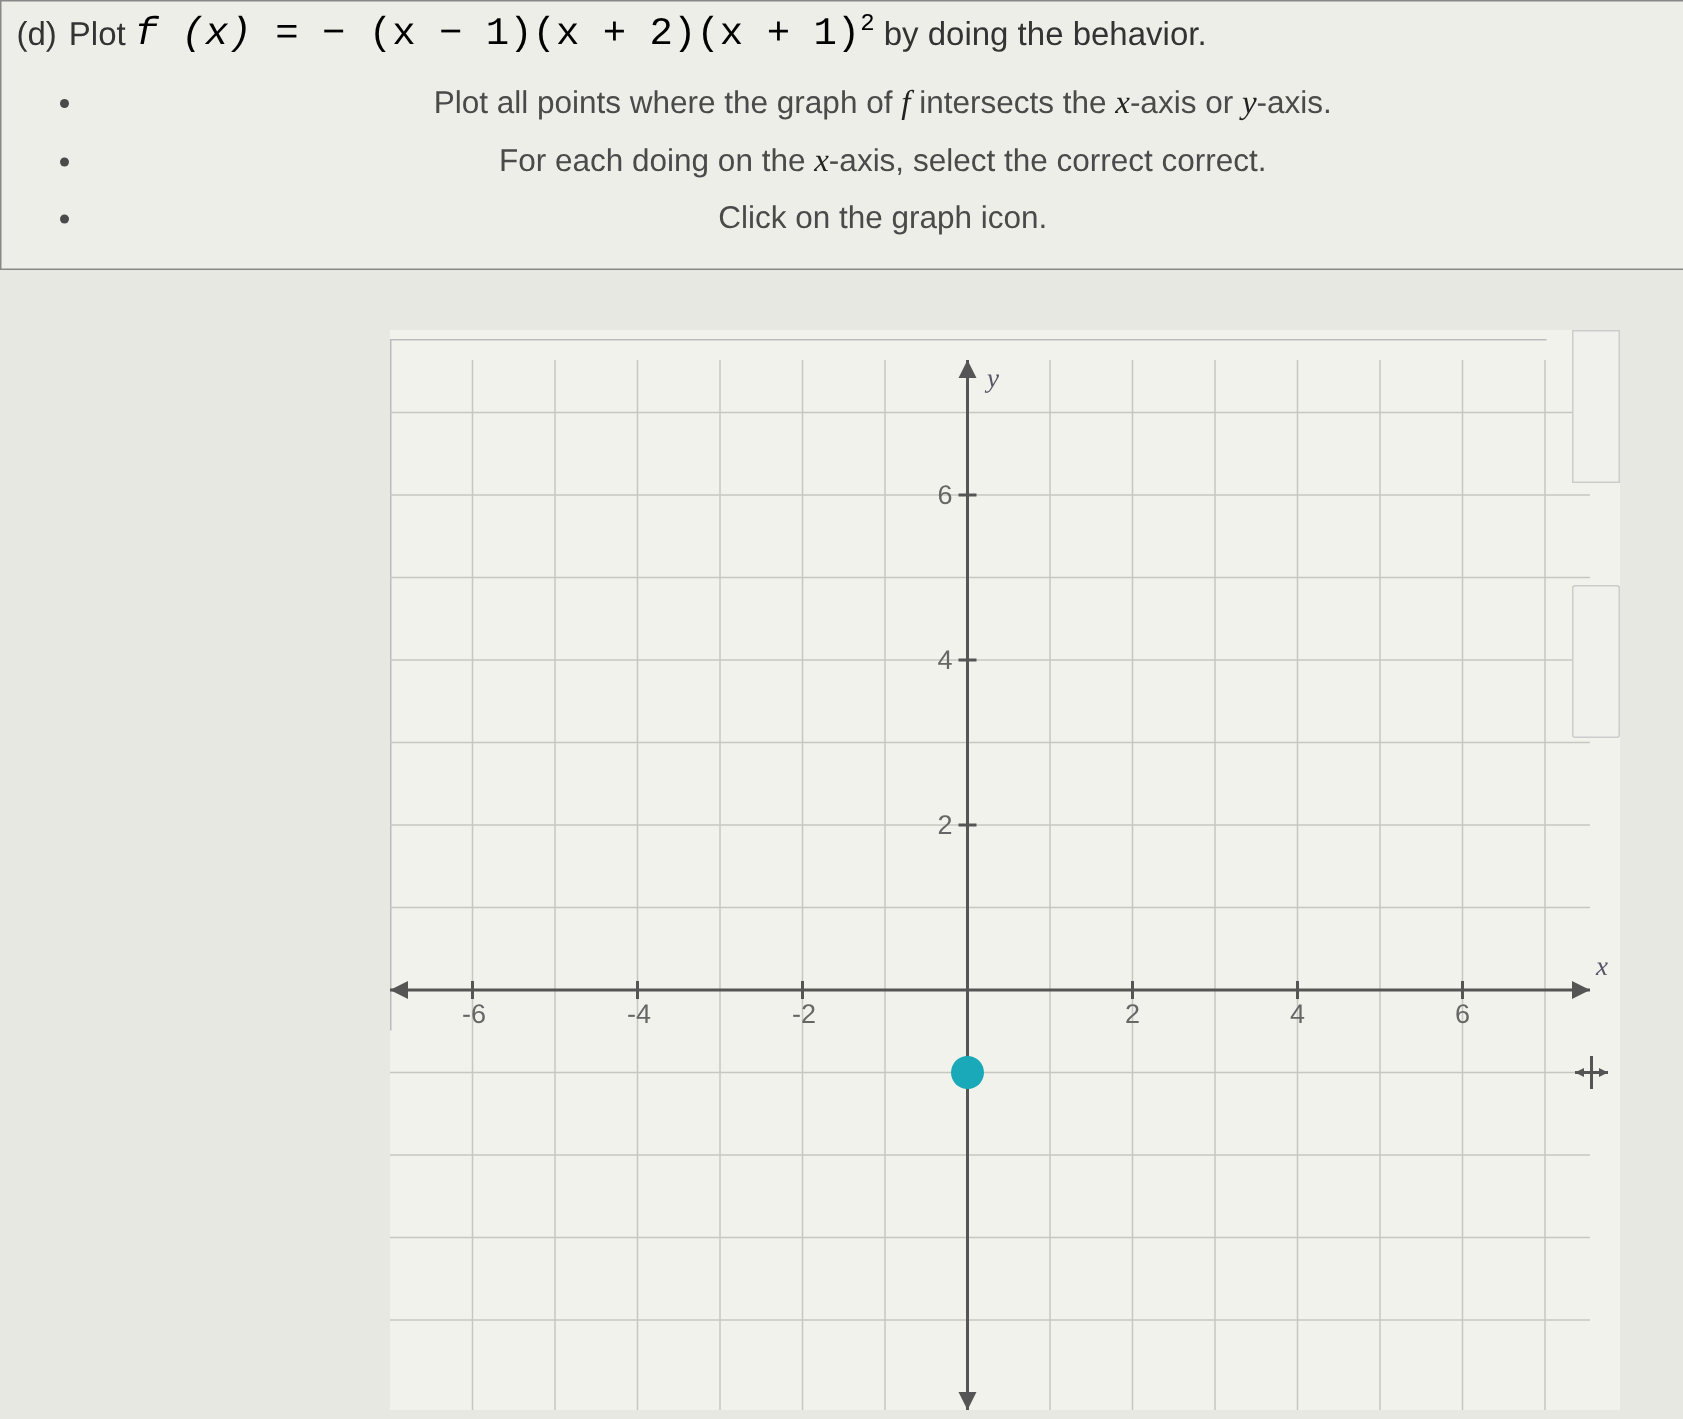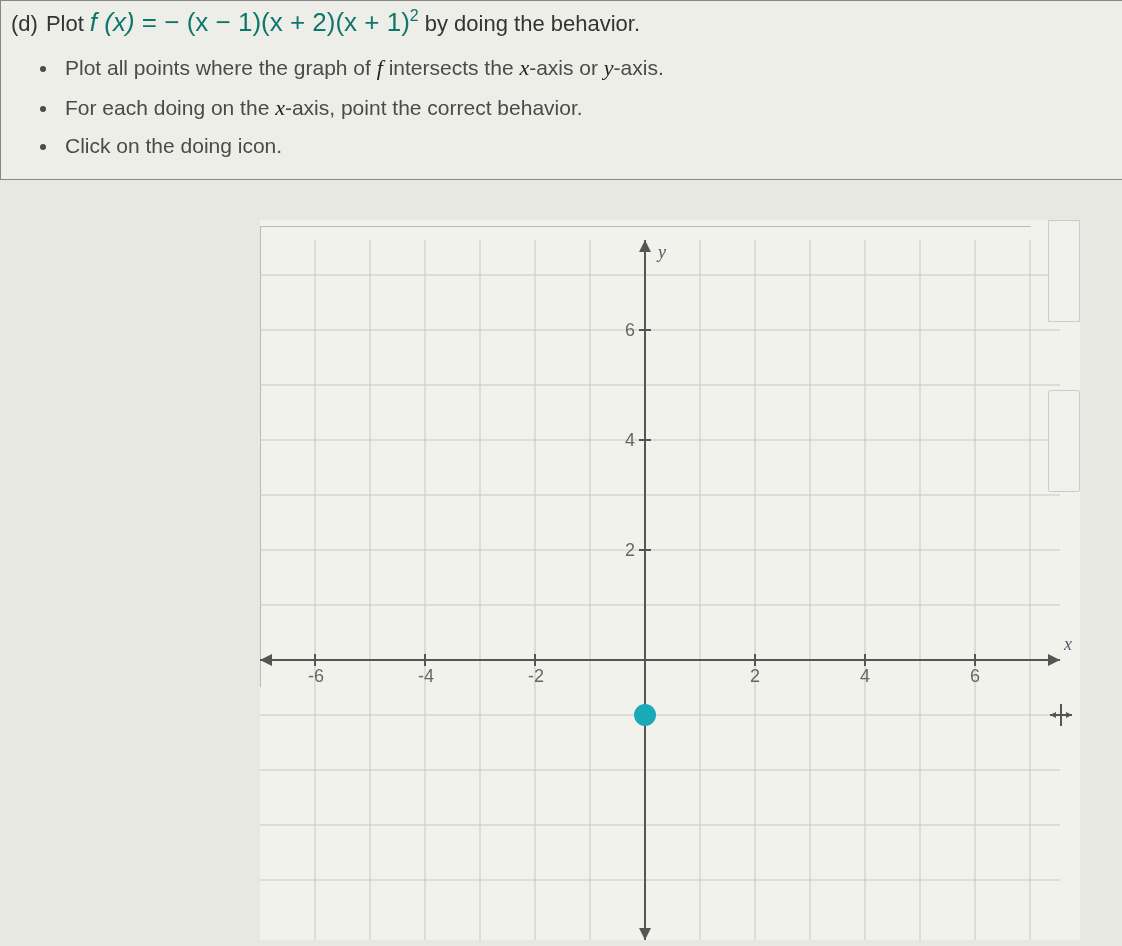--- a/index.html
+++ b/index.html
@@ -25,42 +25,42 @@
     display: flex;
     align-items: baseline;
     flex-wrap: wrap;
     gap: 4px;
   }
   .part-label {
     font-weight: 500;
     margin-right: 4px;
   }
   .math {
-    font-family: Liberation Sans, sans-serif;
+    font-family: Liberation Mono, monospace;
     font-size: 26px;
     font-style: italic;
-    color: #0f766e;
+    color: #000000;
     white-space: nowrap;
     padding: 0 2px;
   }
   .upright { font-style: normal; }
   .sup {
     font-size: 16px;
     vertical-align: super;
     font-style: normal;
   }
   .instructions {
     list-style: disc;
     margin: 10px 0 0 48px;
     padding: 0;
     font-size: 21px;
     color: #4a4a4a;
     line-height: 1.8;
   }
-  .instructions li { padding-left: 6px; }
+  .instructions li { padding-left: 6px; text-align: center; }
   .mathvar { font-family: "Times New Roman", serif; font-style: italic; font-size: 22px; color: #222; }
   .graph-area {
     position: relative;
     margin: 40px 0 0 260px;
     background: #f2f2ed;
     width: 820px;
     height: 720px;
   }
   .graph-border {
     position: absolute;
@@ -105,23 +105,23 @@
       <span>f (x)</span>
       <span class="upright">= − (x − 1)(x + 2)(x + 1)</span><span class="sup">2</span>
     </span>
     <span> by doing the behavior.</span>
   </div>
   <ul class="instructions">
     <li>
       <span>Plot all points where the graph of </span><span class="mathvar">f</span><span> intersects the </span><span class="mathvar">x</span><span>-axis or </span><span class="mathvar">y</span><span>-axis.</span>
     </li>
     <li>
-      <span>For each doing on the </span><span class="mathvar">x</span><span>-axis, point the correct behavior.</span>
+      <span>For each doing on the </span><span class="mathvar">x</span><span>-axis, select the correct correct.</span>
     </li>
-    <li>Click on the doing icon.</li>
+    <li>Click on the graph icon.</li>
   </ul>
 </div>
 
 <div class="graph-area">
   <div class="graph-border"></div>
 
   <svg class="grid" viewBox="0 0 820 720">
 
     <g stroke="#c7c7c2" stroke-width="1">
 

